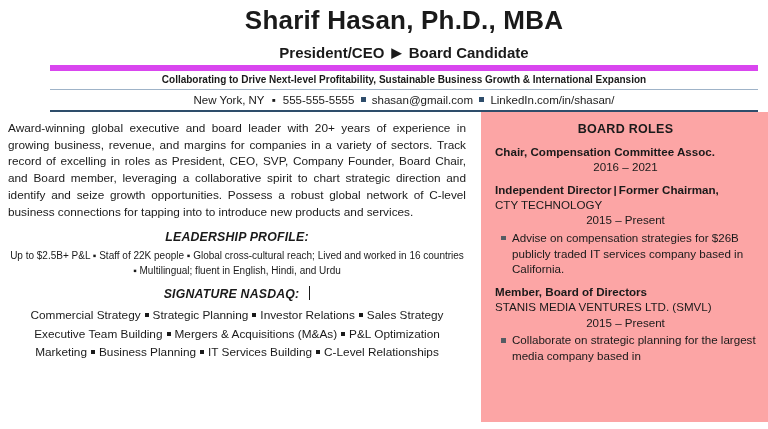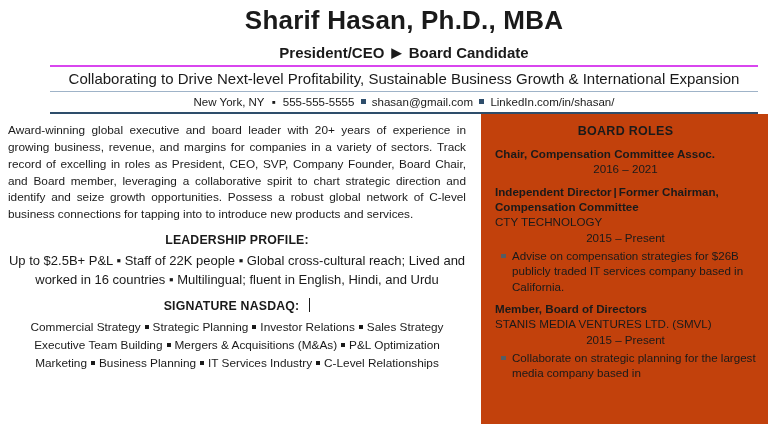--- a/index.html
+++ b/index.html
@@ -39,26 +39,27 @@
     margin-top: 8px;
     margin-bottom: 4px;
   }
   .title-row .arrow {
     display: inline-block;
     transform: translateY(-1px);
     font-size: 13px;
     padding: 0 3px;
   }
   .tagline {
-    font-size: 15px;
+    font-size: 10px;
     line-height: 1.3;
     padding: 2px 0 3px 0;
-    border-top: 2px solid #d946ef;
+    border-top: 6px solid #d946ef;
     border-bottom: 1px solid #9fb3c8;
     margin-top: 3px;
+    font-weight: bold;
   }
   .contact {
     font-size: 11.5px;
     padding: 4px 0 4px 0;
     border-bottom: 2px solid #2e4d6b;
   }
   .contact .sep { padding: 0 4px; }
   .sq {
     display: inline-block;
     width: 5px; height: 5px;
@@ -72,50 +73,51 @@
     display: flex;
     align-items: stretch;
     height: 310px;
   }
   .left-col {
     width: 478px;
     padding: 8px 12px 0 8px;
   }
   .right-col {
     width: 290px;
-    background: #c2410c;
+    background: #fca5a5;
     border-left: 3px solid #ffffff;
     padding: 8px 12px 0 14px;
   }
 
   .summary {
     font-size: 11.8px;
     line-height: 1.42;
     text-align: justify;
     margin: 0 0 10px 0;
   }
 
   .sec-head {
     text-align: center;
     font-weight: bold;
     font-size: 12.3px;
     margin: 8px 0 5px 0;
     letter-spacing: 0.2px;
+    font-style: italic;
   }
   .sec-head.with-caret .caret {
     display: inline-block;
     width: 1px;
     height: 14px;
     background: #1a1a1a;
     vertical-align: -2px;
     margin-left: 10px;
   }
 
   .leadership {
-    font-size: 13px;
+    font-size: 10px;
     line-height: 1.45;
     text-align: center;
   }
 
   .talents {
     font-size: 11.8px;
     line-height: 1.55;
     text-align: center;
   }
   .talents .bsq {
@@ -211,37 +213,36 @@
         <span>SIGNATURE NASDAQ:</span><span class="caret"></span>
       </div>
       <div class="talents">
         <div>
           <span>Commercial Strategy</span><span class="bsq"></span><span>Strategic Planning</span><span class="bsq"></span><span>Investor Relations</span><span class="bsq"></span><span>Sales Strategy</span>
         </div>
         <div>
           <span>Executive Team Building</span><span class="bsq"></span><span>Mergers &amp; Acquisitions (M&amp;As)</span><span class="bsq"></span><span>P&amp;L Optimization</span>
         </div>
         <div>
-          <span>Marketing</span><span class="bsq"></span><span>Business Planning</span><span class="bsq"></span><span>IT Services Industry</span><span class="bsq"></span><span>C-Level Relationships</span>
+          <span>Marketing</span><span class="bsq"></span><span>Business Planning</span><span class="bsq"></span><span>IT Services Building</span><span class="bsq"></span><span>C-Level Relationships</span>
         </div>
       </div>
     </div>
 
     <div class="right-col">
       <div class="board-head">BOARD ROLES</div>
 
       <div class="role">
         <div class="role-title">Chair, Compensation Committee Assoc.</div>
         <div class="role-dates">2016 – 2021</div>
       </div>
 
       <div class="role">
         <div class="role-title">
           <span>Independent Director</span><span class="pipe">|</span><span>Former Chairman,</span>
-          <div>Compensation Committee</div>
         </div>
         <div class="role-org">CTY TECHNOLOGY</div>
         <div class="role-dates">2015 – Present</div>
         <ul class="role-bullets">
           <li>Advise on compensation strategies for $26B publicly traded IT services company based in California.</li>
         </ul>
       </div>
 
       <div class="role">
         <div class="role-title">Member, Board of Directors</div>

